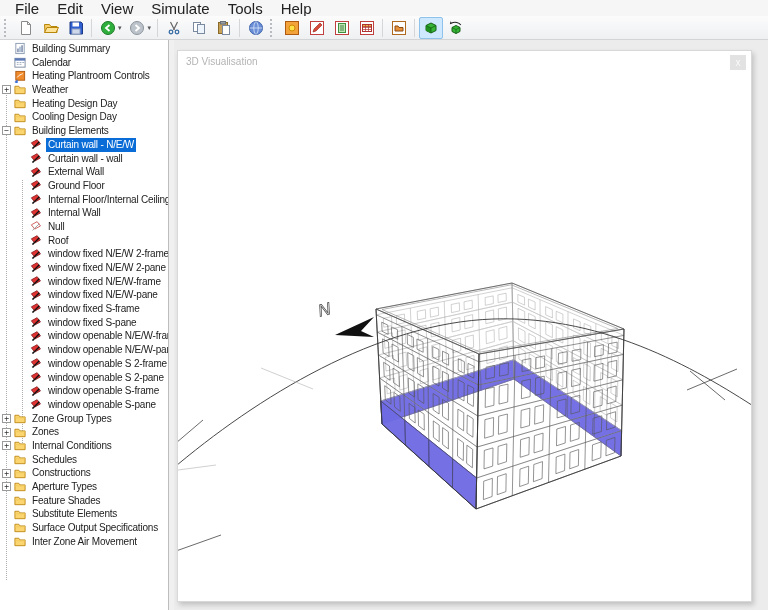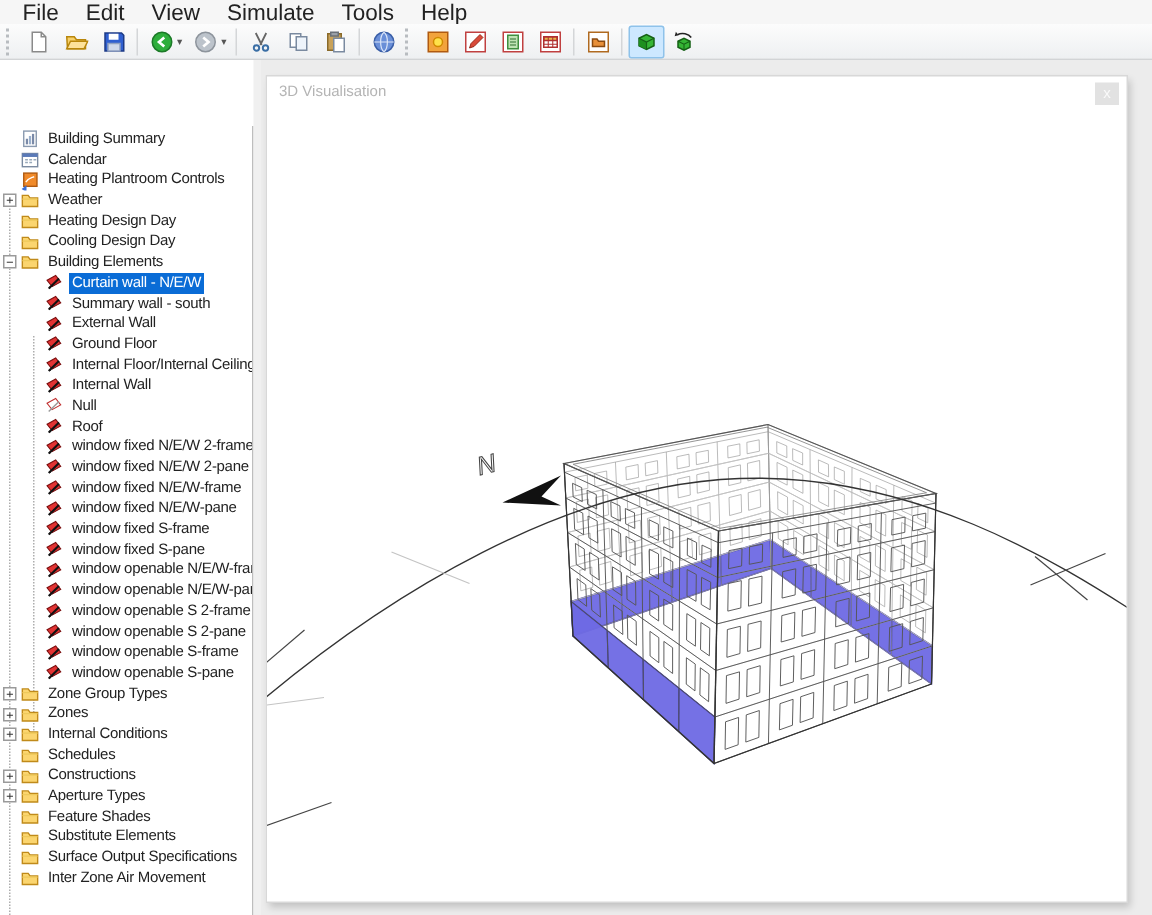--- a/index.html
+++ b/index.html
@@ -16,21 +16,21 @@
            display:flex;align-items:center;box-sizing:border-box;padding-left:2px;}
   .tb-btn{width:22px;height:20px;display:flex;align-items:center;justify-content:center;
           border:1px solid transparent;border-radius:2px;margin:0 0.5px;}
   .tb-btn svg{width:16px;height:16px;display:block;}
   .tb-btn.selected{background:#cde8ff;border-color:#8ec2ea;}
   .tb-sep{width:1px;height:18px;background:#d4d6d8;margin:0 3px;}
   .tb-grip{width:3px;height:18px;border-left:2px dotted #b8bcc0;margin:0 4px 0 2px;}
   .tb-caret{font-size:7px;color:#555;margin:0 3px 0 -2px;}
   
   .treepanel{position:absolute;left:0;top:40px;width:168px;bottom:0;background:#fff;
-             border-right:1px solid #bdbdbd;overflow:hidden;margin-top:44px;}
+             border-right:1px solid #bdbdbd;overflow:hidden;}
   .splitter{position:absolute;left:169px;top:40px;width:5px;bottom:0;background:#f0f0f0;cursor:col-resize;}
   .tree{position:absolute;left:0;top:2px;right:0;}
   .tree-guide{position:absolute;border-left:1px dotted #adadad;width:0;}
   .tree-row{height:13.7px;line-height:13.7px;display:flex;align-items:center;white-space:nowrap;
             position:relative;cursor:default;letter-spacing:-0.2px;}
   .tree-row .expander{width:9px;height:9px;box-sizing:border-box;border:1px solid #9a9a9a;background:#fff;
             font-size:8px;line-height:7px;text-align:center;color:#333;flex:0 0 9px;margin-right:2px;
             font-family:"DejaVu Sans Mono",monospace;}
   .tree-row .spacer{flex:0 0 9px;margin-right:2px;}
   .tree-row .ticon{flex:0 0 14px;height:13px;margin-right:3px;}
@@ -266,21 +266,21 @@
       </div>
       <div class="tree-row d1">
         <span class="spacer"></span>
         <span class="ticon">
           <svg viewBox="0 0 14 14">
             <path d="M2 5.2L8.2 1.8l3.6 4.6-6.2 3.4z" fill="#e23333" stroke="#7a0f0f" stroke-width="0.8"></path>
             <path d="M3.2 11.2L10.6 4" stroke="#111" stroke-width="1.5"></path>
             <path d="M3.2 11.2l1.8-0.4-1.3-1.1z" fill="#111"></path>
           </svg>
         </span>
-        <span class="tlabel">Summary wall - south</span>
+        <span class="tlabel">Curtain wall - wall</span>
       </div>
       <div class="tree-row d1">
         <span class="spacer"></span>
         <span class="ticon">
           <svg viewBox="0 0 14 14">
             <path d="M2 5.2L8.2 1.8l3.6 4.6-6.2 3.4z" fill="#e23333" stroke="#7a0f0f" stroke-width="0.8"></path>
             <path d="M3.2 11.2L10.6 4" stroke="#111" stroke-width="1.5"></path>
             <path d="M3.2 11.2l1.8-0.4-1.3-1.1z" fill="#111"></path>
           </svg>
         </span>

